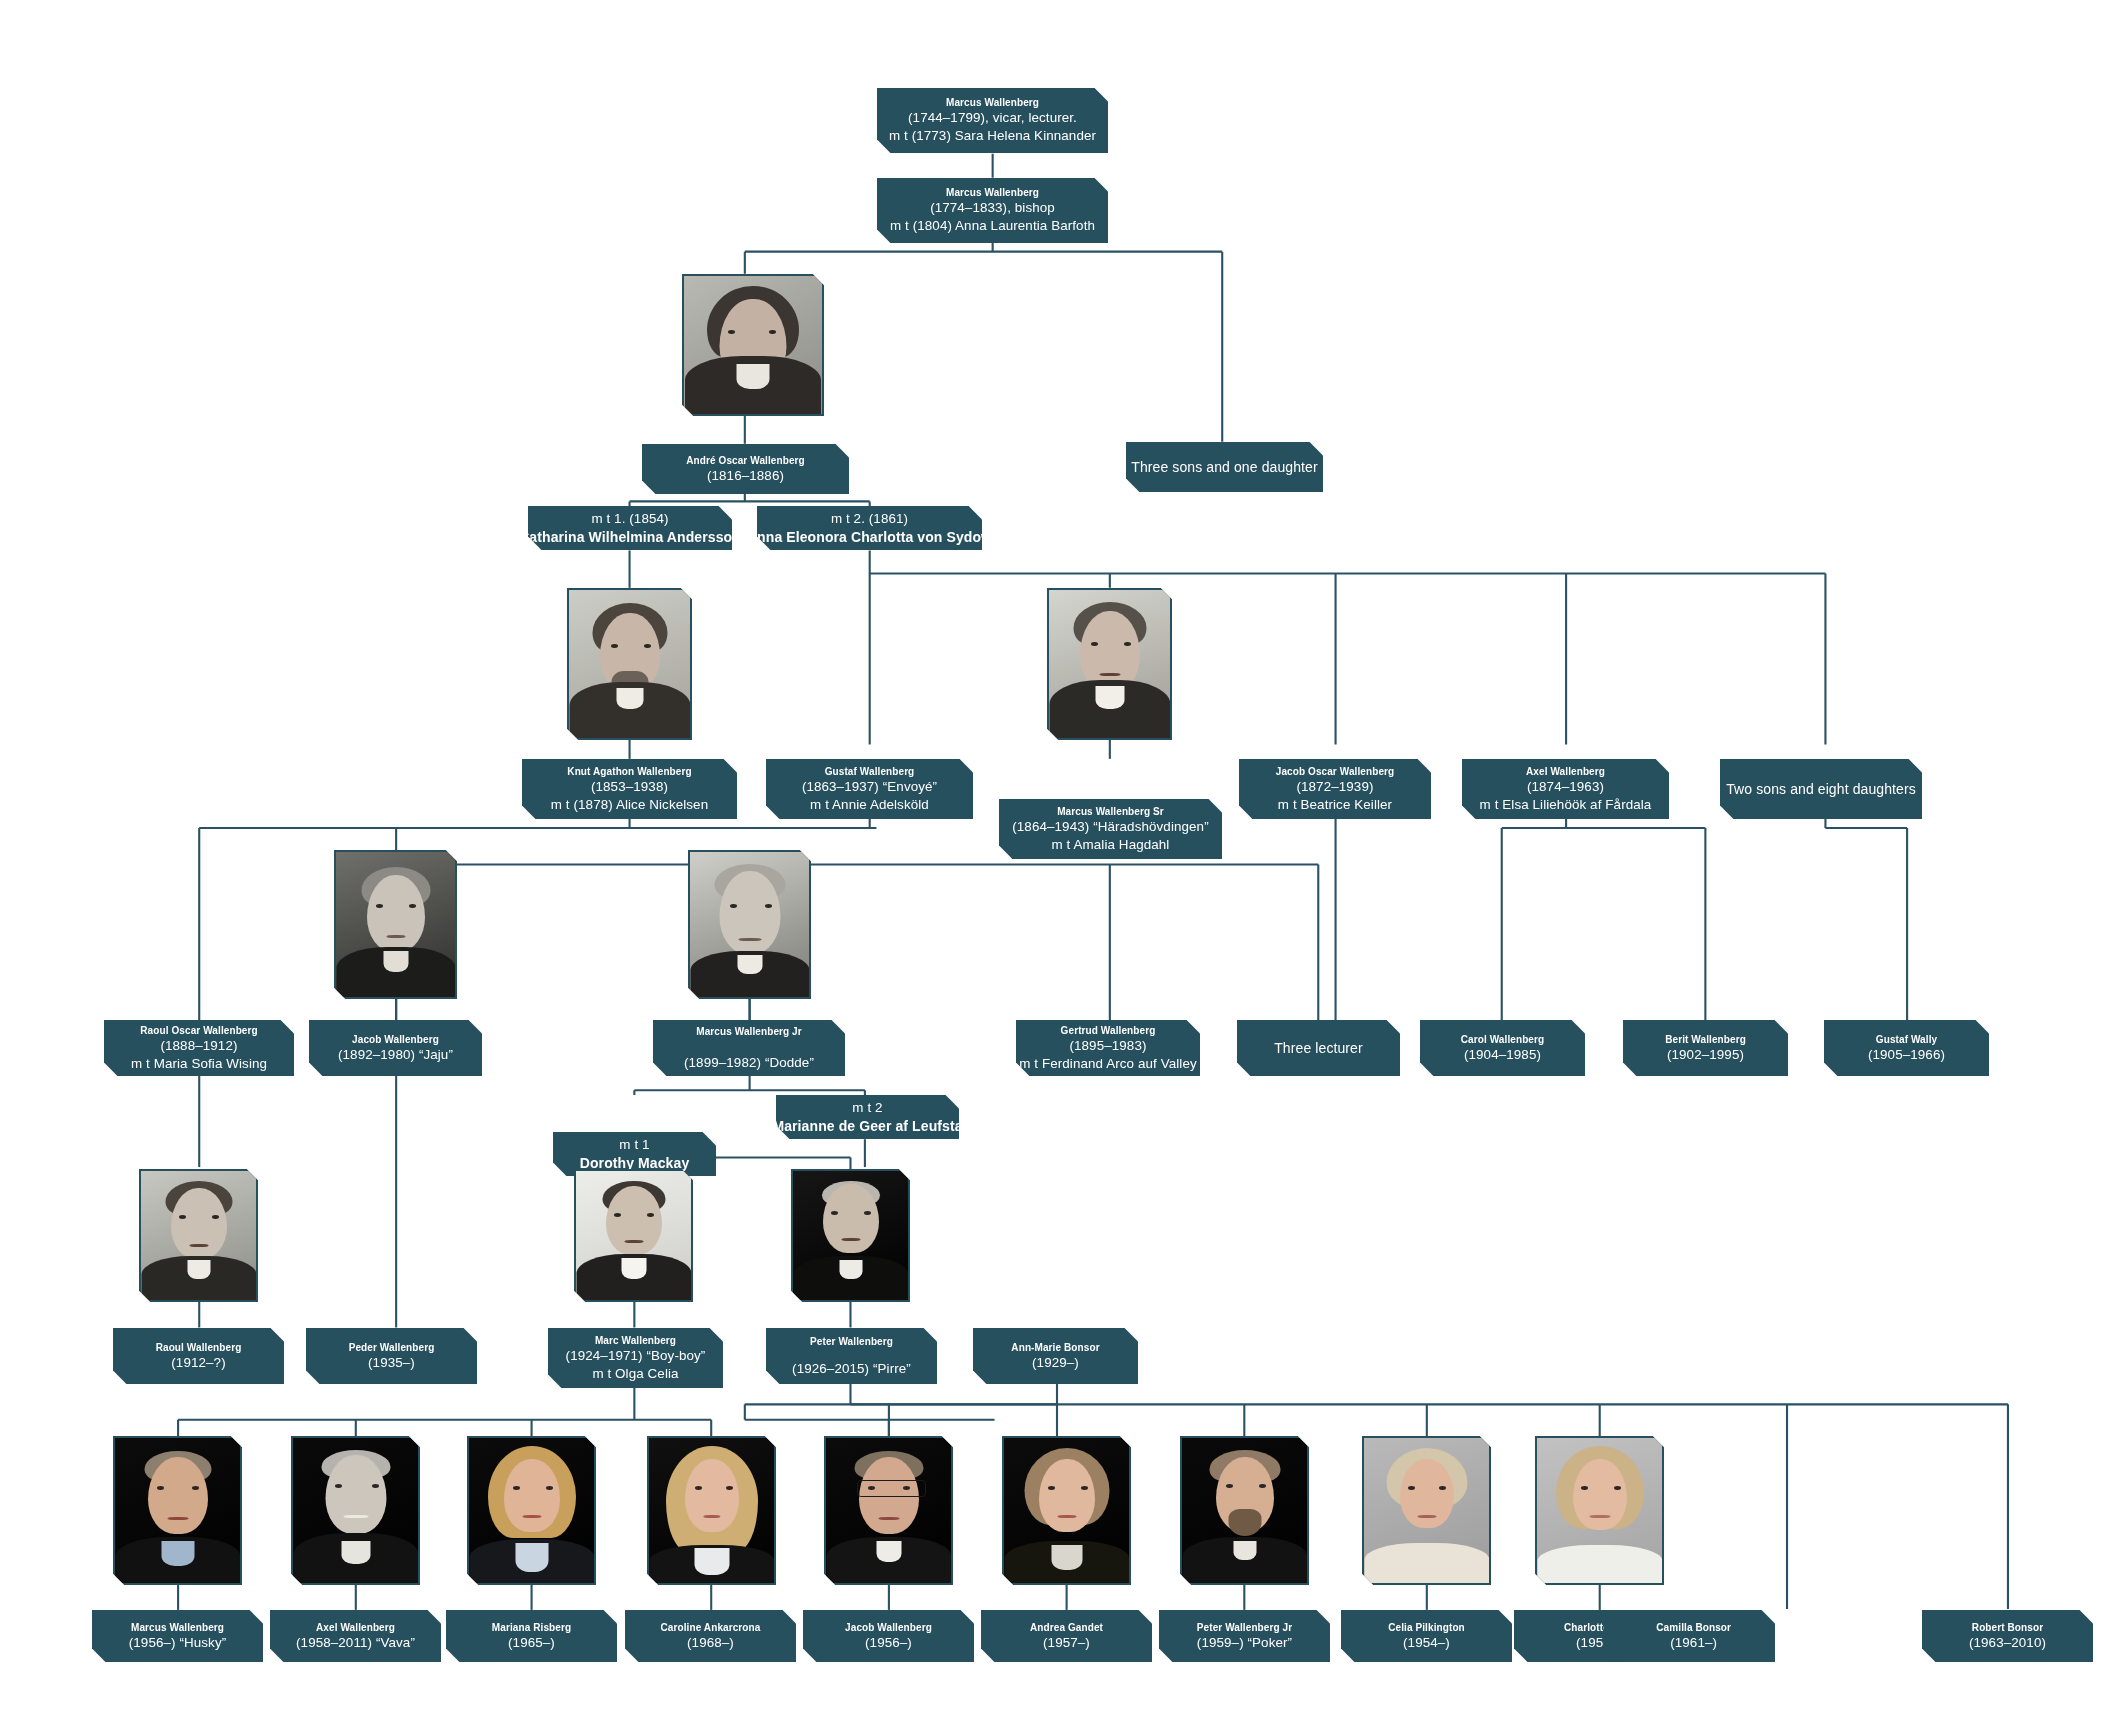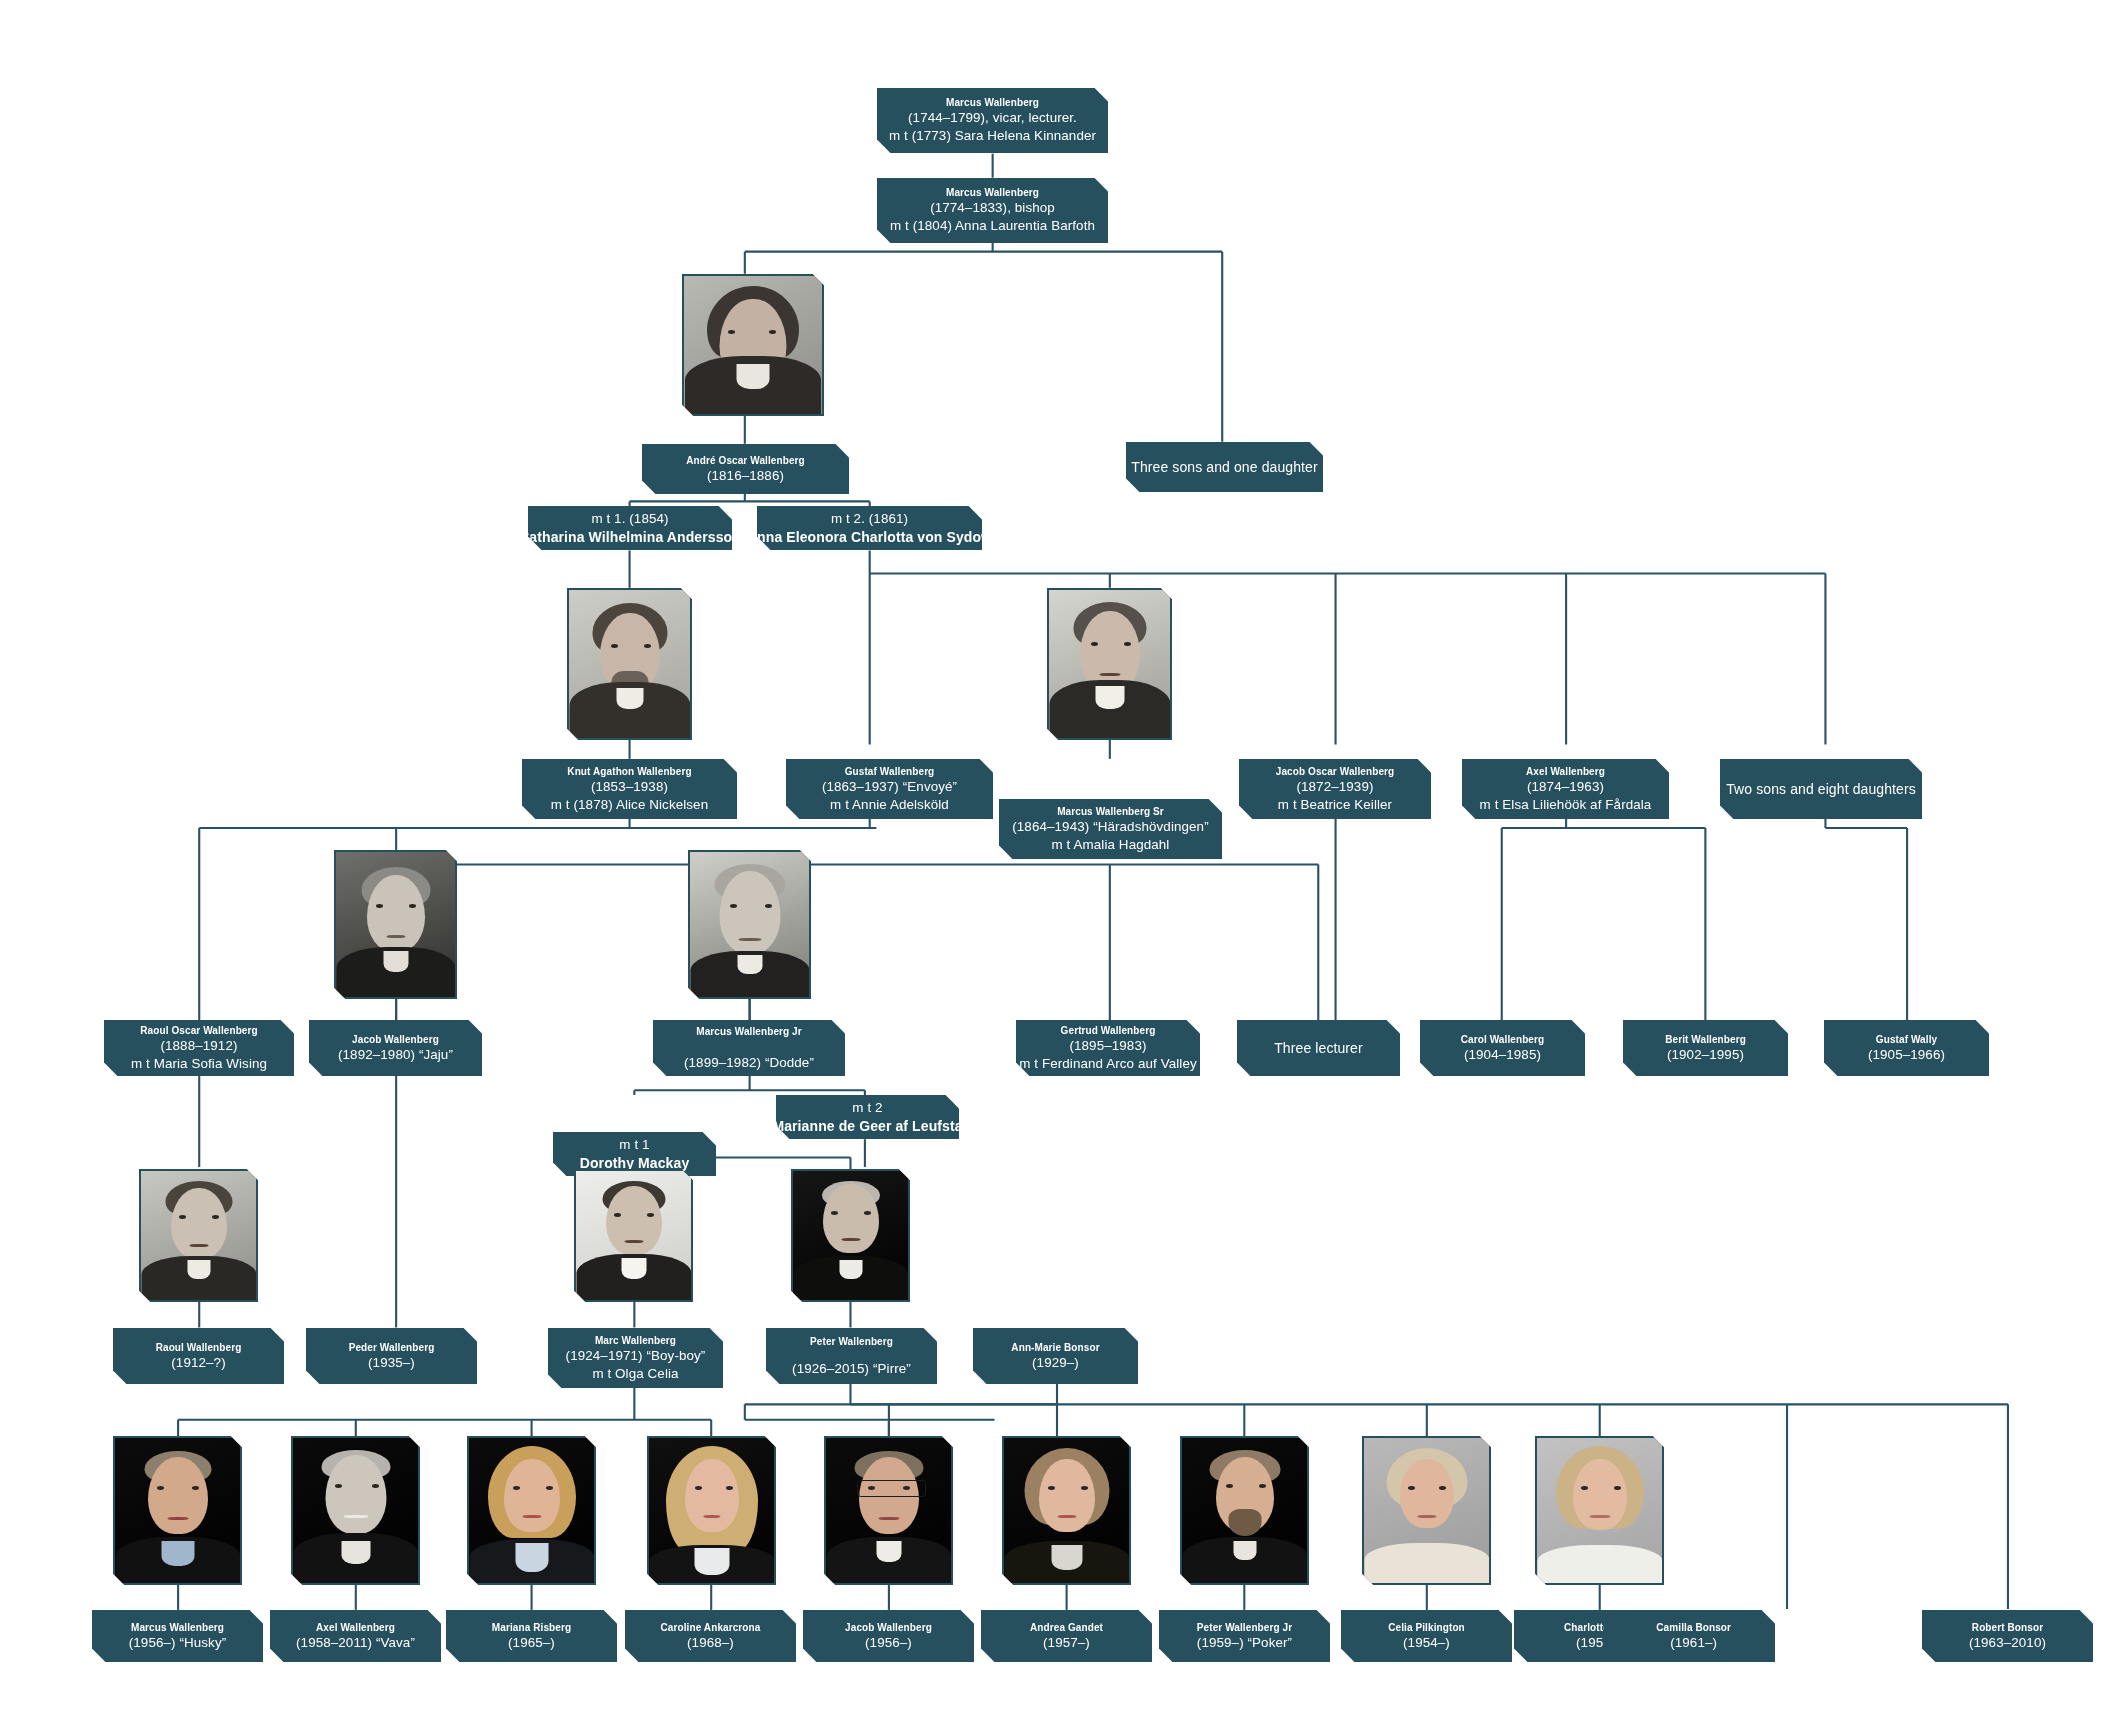--- a/index.html
+++ b/index.html
@@ -230,21 +230,21 @@
       <div class="body" style="width:121px;height:58px;bottom:0;background:#2c2a27;"></div>
       <div class="collar" style="width:29px;height:23px;bottom:29px;background:#f2efe9;"></div>
     </div>
   </div>
 
   <div class="node" style="left:522px;top:759px;width:215px;height:60px;">
     <span class="ln b">Knut Agathon Wallenberg</span>
     <span class="ln n">(1853–1938)</span>
     <span class="ln n">m t (1878) Alice Nickelsen</span>
   </div>
-  <div class="node" style="left:766px;top:759px;width:207px;height:60px;margin-left:20px;">
+  <div class="node" style="left:766px;top:759px;width:207px;height:60px;">
     <span class="ln b">Gustaf Wallenberg</span>
     <span class="ln n">(1863–1937) “Envoyé”</span>
     <span class="ln n">m t Annie Adelsköld</span>
   </div>
   <div class="node" style="left:999px;top:759px;width:223px;height:60px;margin-top:40px;">
     <span class="ln b">Marcus Wallenberg Sr</span>
     <span class="ln n">(1864–1943) “Häradshövdingen”</span>
     <span class="ln n">m t Amalia Hagdahl</span>
   </div>
   <div class="node" style="left:1239px;top:759px;width:192px;height:60px;">

